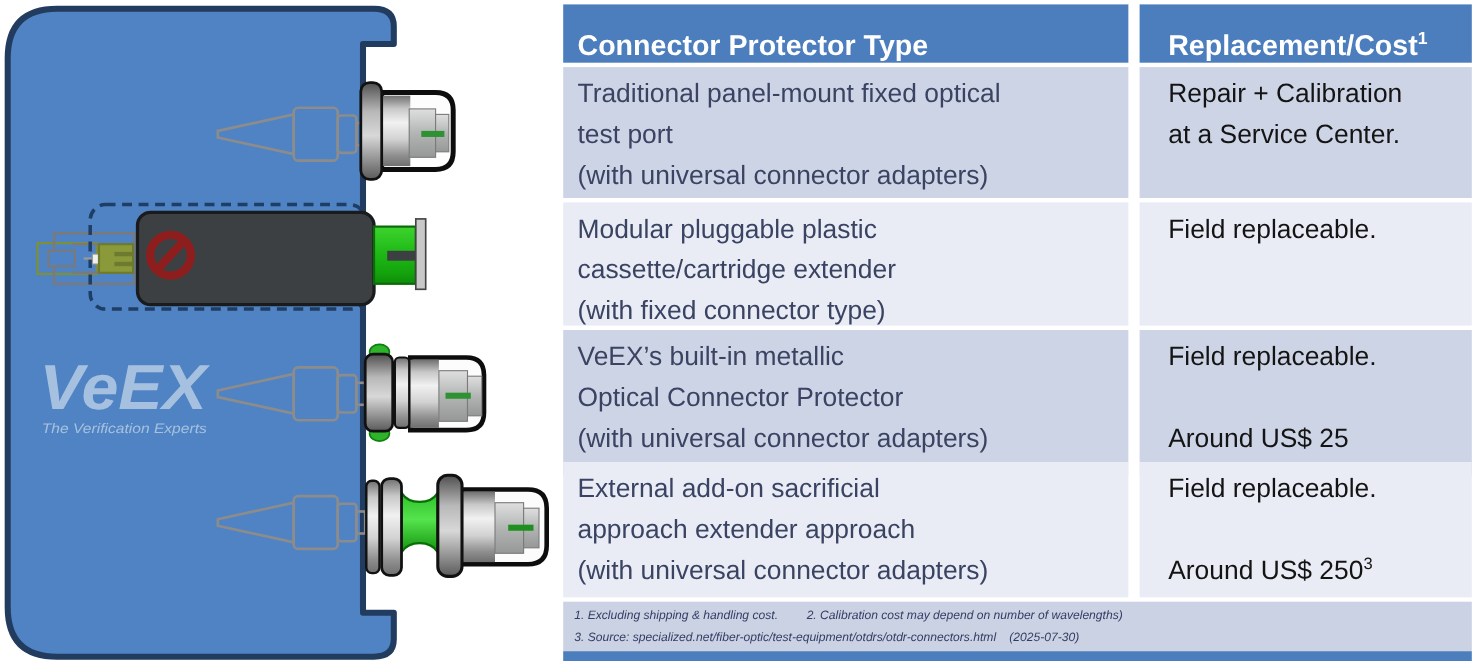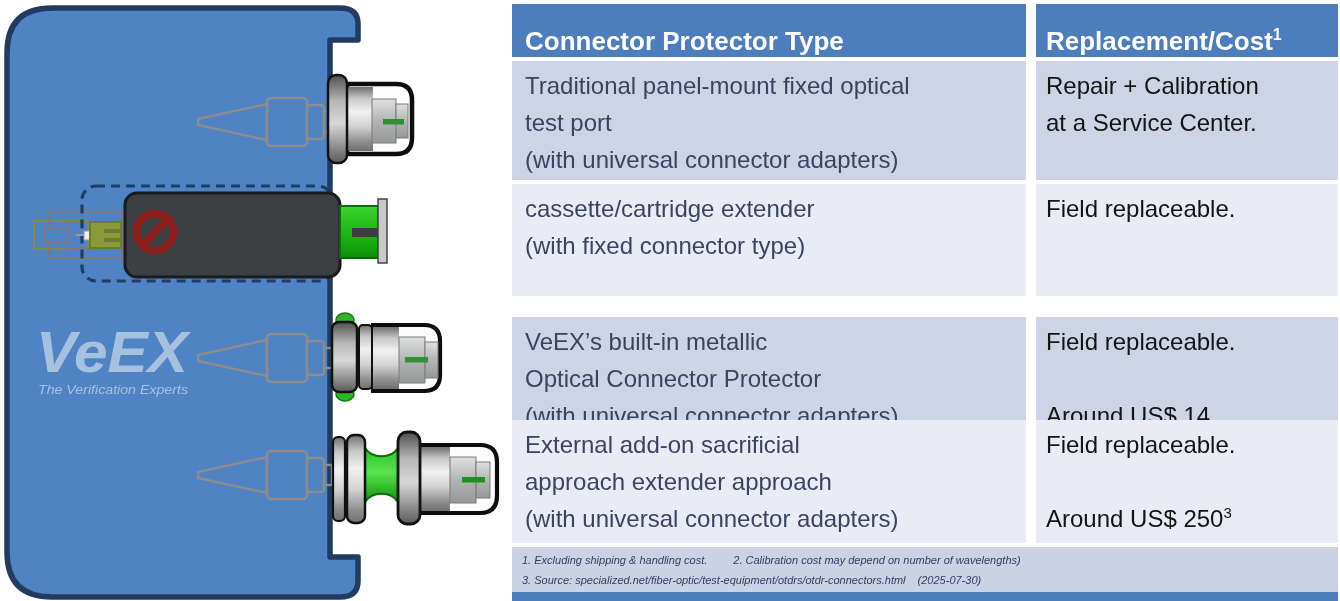--- a/index.html
+++ b/index.html
@@ -5,21 +5,21 @@
   html,body{margin:0;padding:0;background:#ffffff;}
   .stage{position:relative;width:1340px;height:601px;background:#ffffff;overflow:hidden;
          font-family:"Liberation Sans",sans-serif;}
   
   .device-svg{position:absolute;left:0;top:0;}
   
   .tablewrap{position:absolute;left:512px;top:0;width:828px;height:601px;}
   .trow{position:absolute;left:0;width:826px;display:flex;}
   .cell-l{width:514px;box-sizing:border-box;padding:6px 10px 0 13px;}
   .gap{width:10px;background:#ffffff;}
-  .cell-r{width:302px;box-sizing:border-box;padding:6px 8px 0 10px;}
+  .cell-r{width:302px;box-sizing:border-box;padding:6px 8px 0 26px;}
   .hdr .cell-l,.hdr .cell-r{background:#4C7DBC;color:#ffffff;font-weight:bold;
       font-size:26px;display:flex;align-items:flex-end;padding-top:0;}
   .hdr sup{font-size:16px;font-weight:bold;line-height:0;}
   .odd  .cell-l,.odd  .cell-r{background:#CDD4E6;}
   .even .cell-l,.even .cell-r{background:#E9ECF5;}
   .cell-l{color:#3A4462;font-size:24px;}
   .cell-r{color:#141414;font-size:24px;}
   .line{line-height:37px;white-space:nowrap;}
   .spacer{height:37px;}
   sup.cost{font-size:15px;line-height:0;vertical-align:super;}
@@ -159,41 +159,42 @@
       </div>
       <div class="gap"></div>
       <div class="cell-r">
         <div class="line">Repair + Calibration</div>
         <div class="line">at a Service Center.</div>
       </div>
     </div>
 
     <div class="trow even" style="top:184px;height:112px;">
       <div class="cell-l">
+        <div class="line">Modular pluggable plastic</div>
         <div class="line">cassette/cartridge extender</div>
         <div class="line">(with fixed connector type)</div>
       </div>
       <div class="gap"></div>
       <div class="cell-r">
         <div class="line">Field replaceable.</div>
         <div class="spacer"></div>
       </div>
     </div>
 
-    <div class="trow odd" style="top:317px;height:132px;">
+    <div class="trow odd" style="top:300px;height:132px;">
       <div class="cell-l">
         <div class="line">VeEX’s built-in metallic</div>
         <div class="line">Optical Connector Protector</div>
         <div class="line">(with universal connector adapters)</div>
       </div>
       <div class="gap"></div>
       <div class="cell-r">
         <div class="line">Field replaceable.</div>
         <div class="spacer"></div>
-        <div class="line"><span>Around US$ 14</span><sup class="cost"></sup></div>
+        <div class="line"><span>Around US$ 25</span><sup class="cost"></sup></div>
       </div>
     </div>
 
     <div class="trow even" style="top:420px;height:123px;">
       <div class="cell-l">
         <div class="line">External add-on sacrificial</div>
         <div class="line">approach extender approach</div>
         <div class="line">(with universal connector adapters)</div>
       </div>
       <div class="gap"></div>

